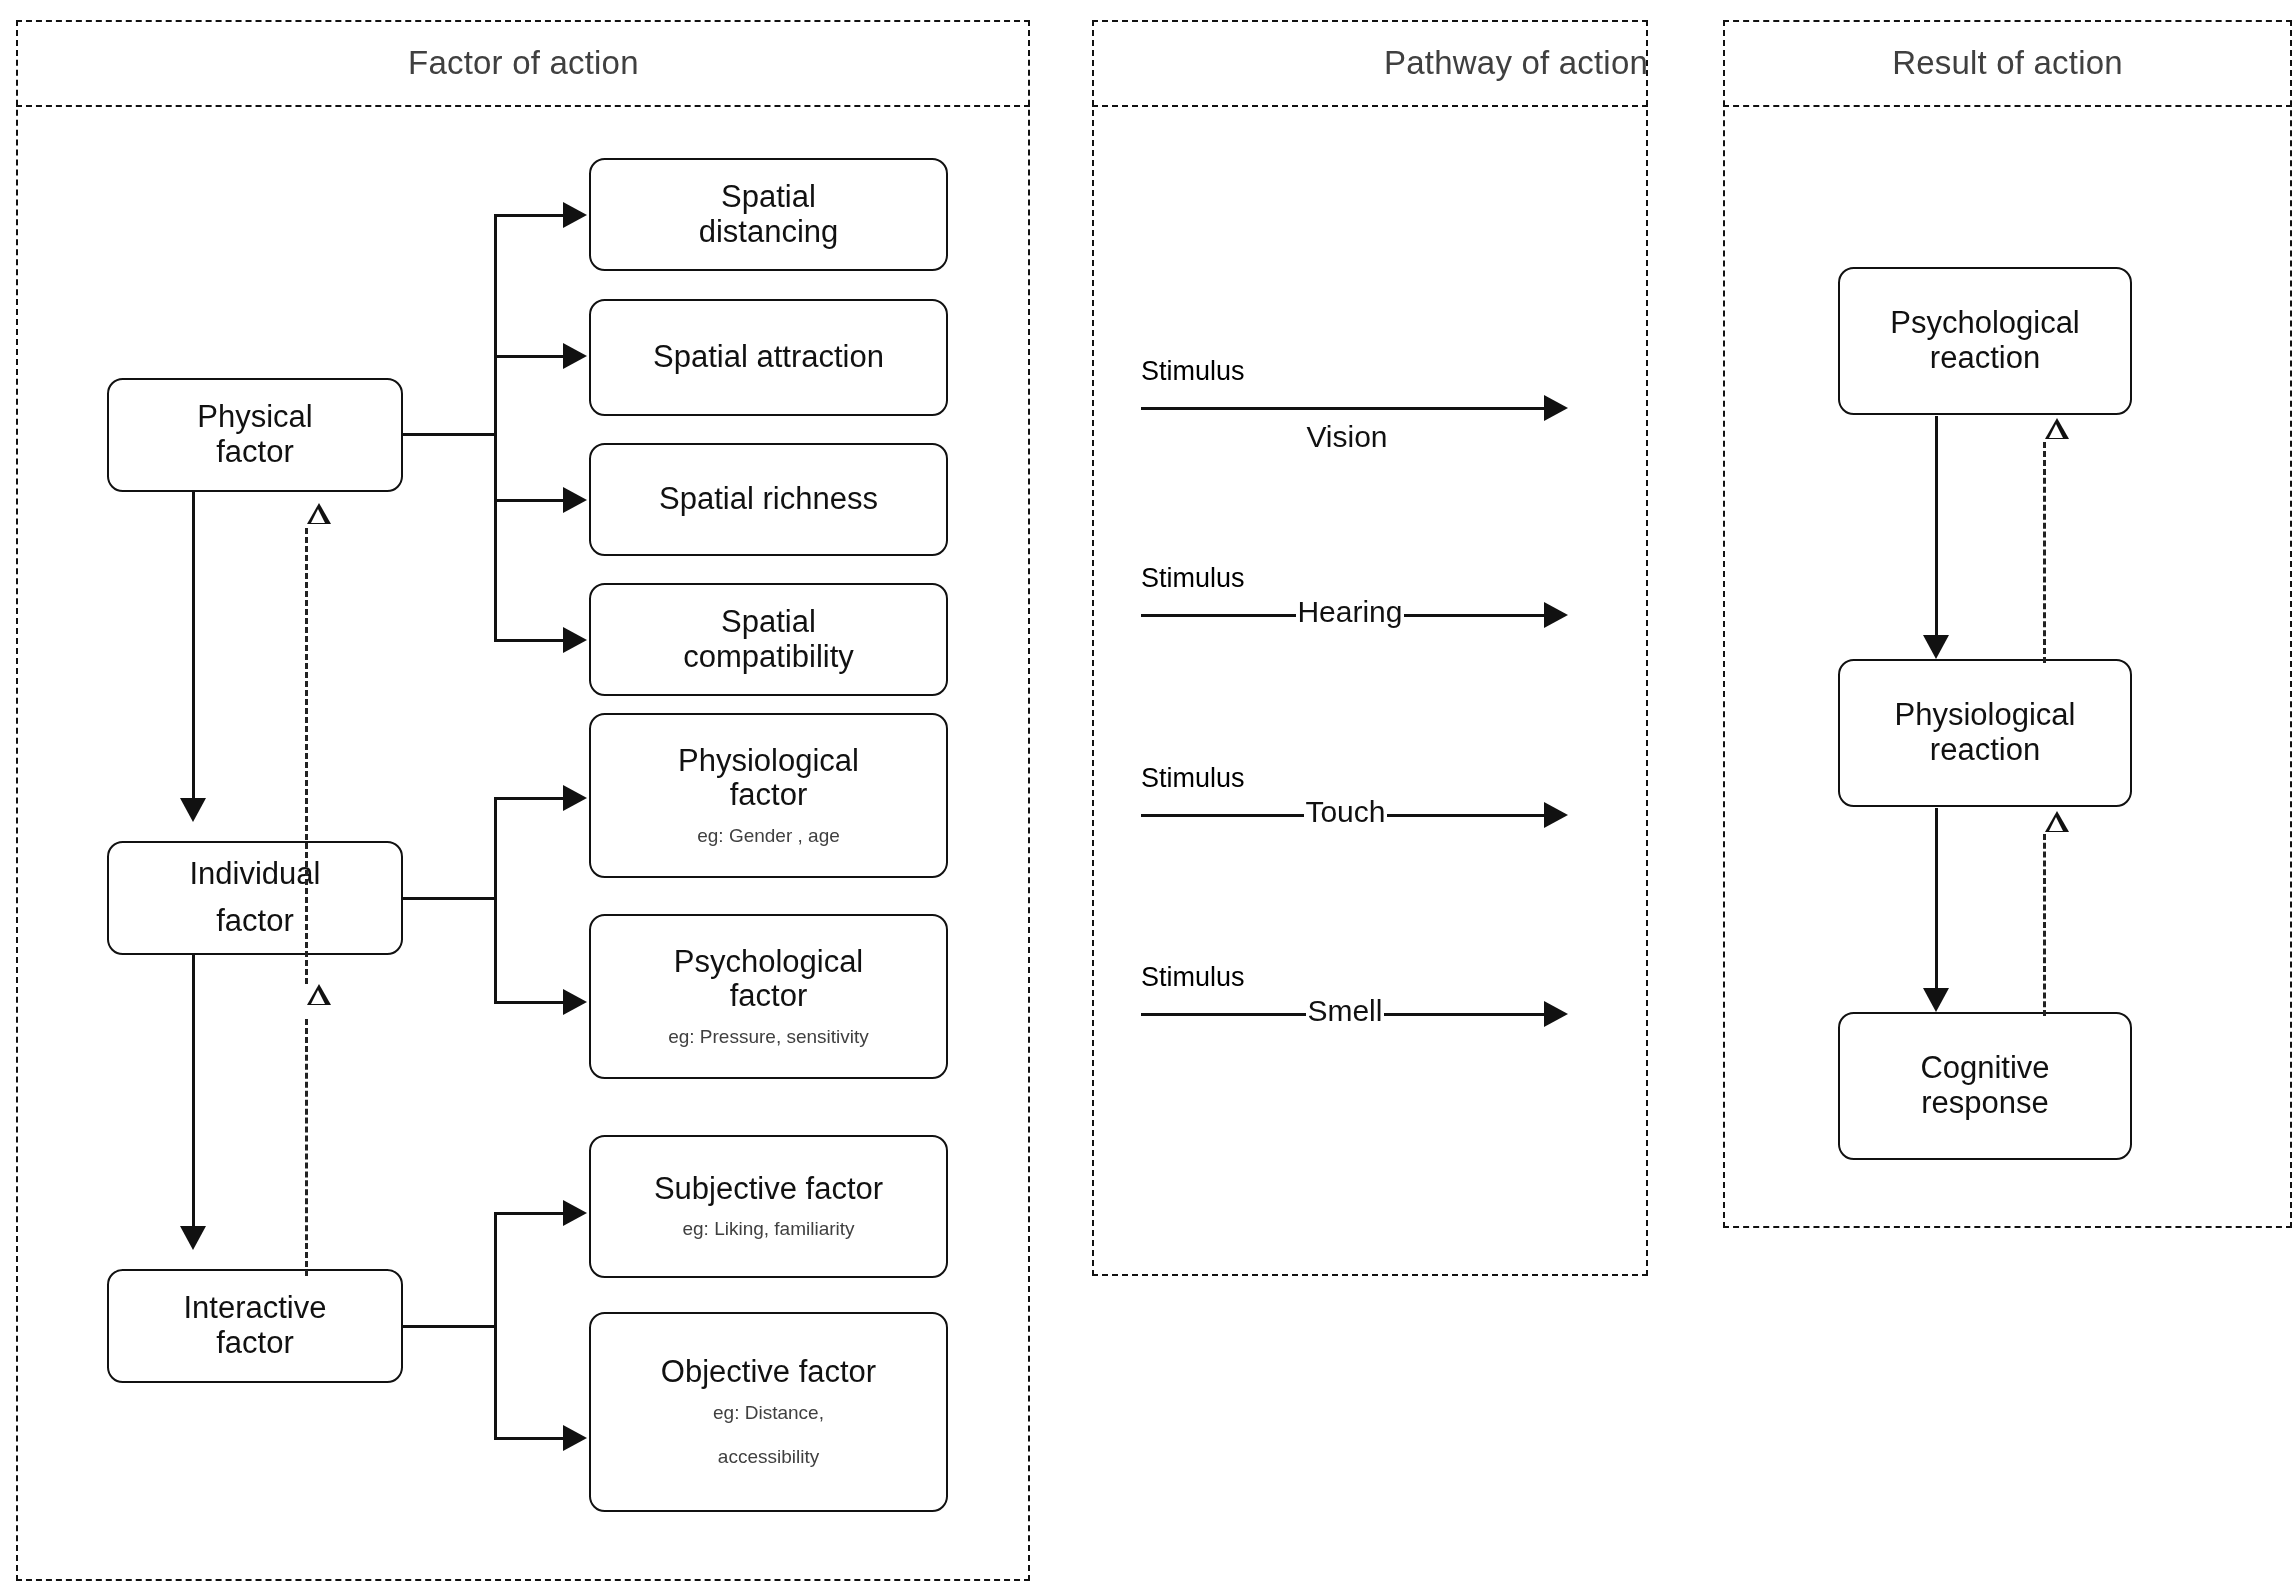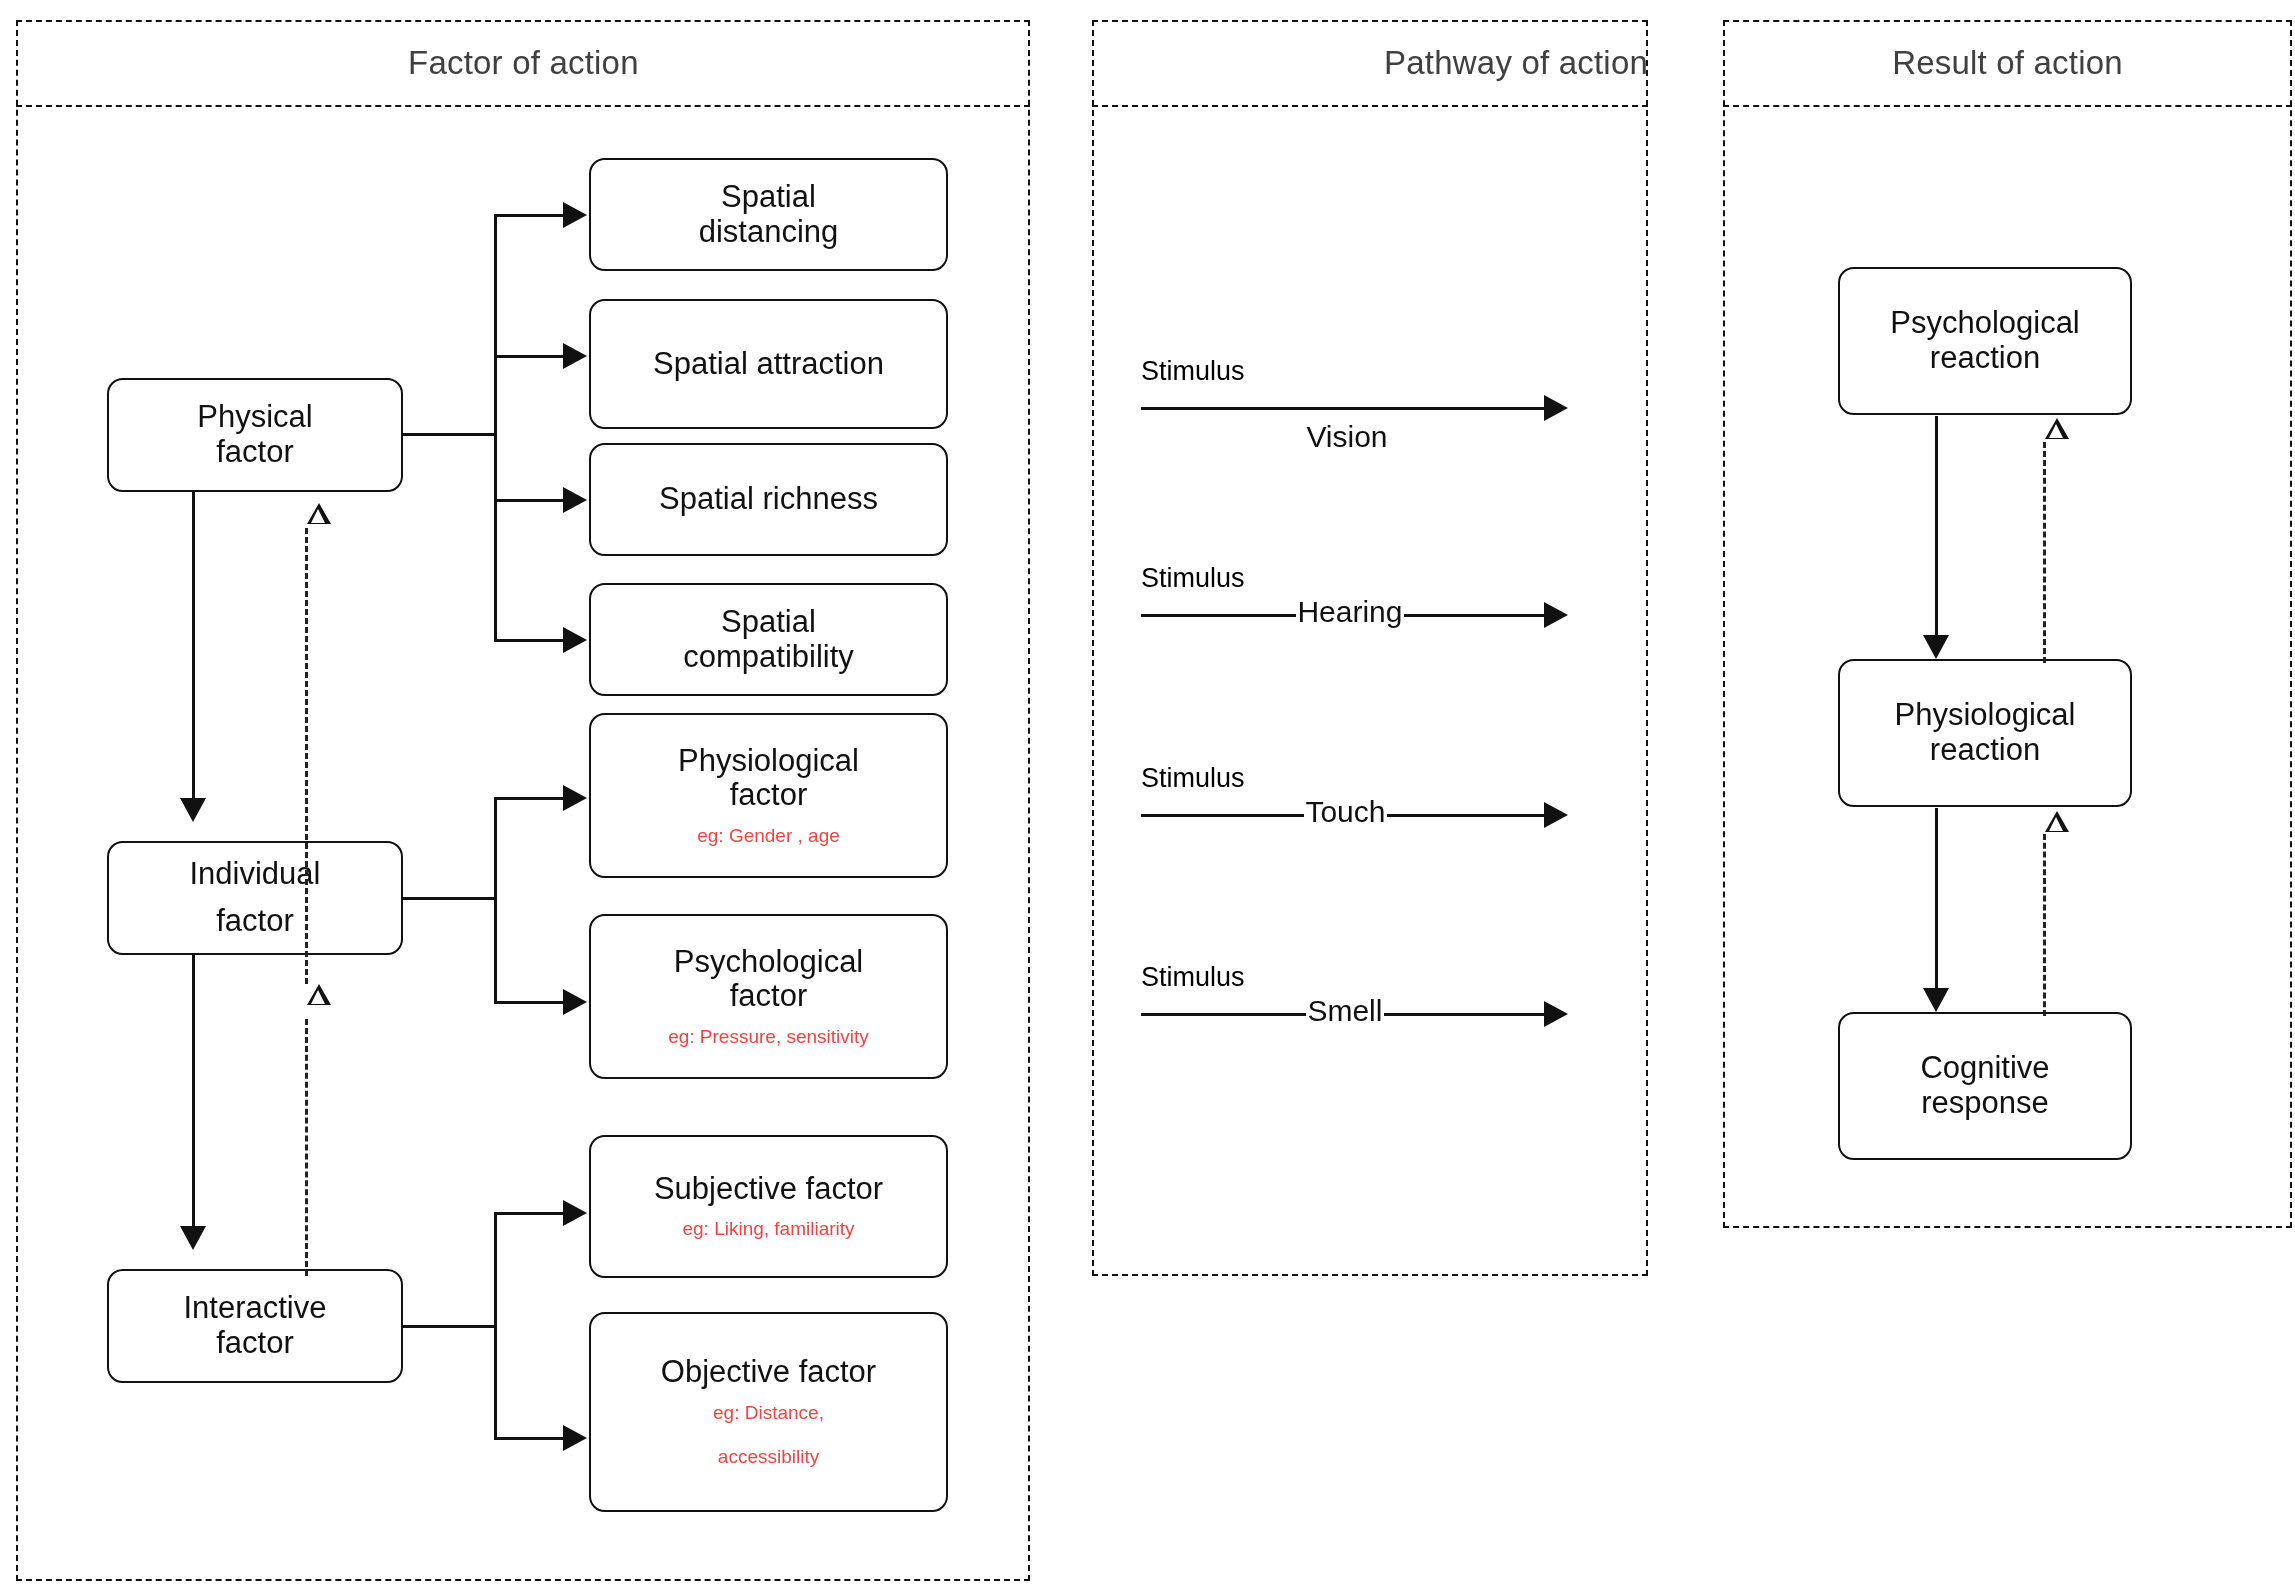--- a/index.html
+++ b/index.html
@@ -13,21 +13,21 @@
   .section{position:absolute;border:2.9px dashed #111;box-sizing:border-box;background:transparent;}
   .section-head{position:absolute;border-bottom:2.9px dashed #111;box-sizing:border-box;
                 display:flex;align-items:center;justify-content:center;}
   .section-title{font-size:33px;letter-spacing:0.2px;color:#404040;}
 
   
   .node{position:absolute;box-sizing:border-box;border:2.9px solid #111;border-radius:15.7px;
         background:#fff;display:flex;flex-direction:column;align-items:center;
         justify-content:center;text-align:center;padding:2.9px 7.1px;}
   .node .title{font-size:31px;line-height:1.12;color:#111;}
-  .node .eg{font-size:19px;line-height:1.2;color:#ef4444;margin-top:11.4px;}
+  .node .eg{font-size:19px;line-height:1.2;color:#404040;margin-top:11.4px;}
   .node.compact .title{font-size:31px;}
 
   
   .hline{position:absolute;background:#111;height:2.9px;}
   .vline{position:absolute;background:#111;width:2.9px;}
   .dline{position:absolute;width:0;border-left:3.6px dashed #222;}
 
   
   .ah-right{position:absolute;width:0;height:0;
             border-top:13.5px solid transparent;border-bottom:13.5px solid transparent;
@@ -103,21 +103,21 @@
   <div class="ah-right" style="left:563px;top:487px;"></div>
 
   <div class="hline" style="left:494px;top:639px;width:71px;"></div>
   <div class="ah-right" style="left:563px;top:627px;"></div>
 
   <div class="node" style="left:589px;top:158px;width:359px;height:113px;">
     <span class="title">Spatial</span>
     <span class="title">distancing</span>
   </div>
 
-  <div class="node" style="left:589px;top:299px;width:359px;height:130px;">
+  <div class="node" style="left:589px;top:299px;width:359px;height:117px;">
     <span class="title">Spatial attraction</span>
   </div>
 
   <div class="node" style="left:589px;top:443px;width:359px;height:113px;">
     <span class="title">Spatial richness</span>
   </div>
 
   <div class="node" style="left:589px;top:583px;width:359px;height:113px;">
     <span class="title">Spatial</span>
     <span class="title">compatibility</span>

